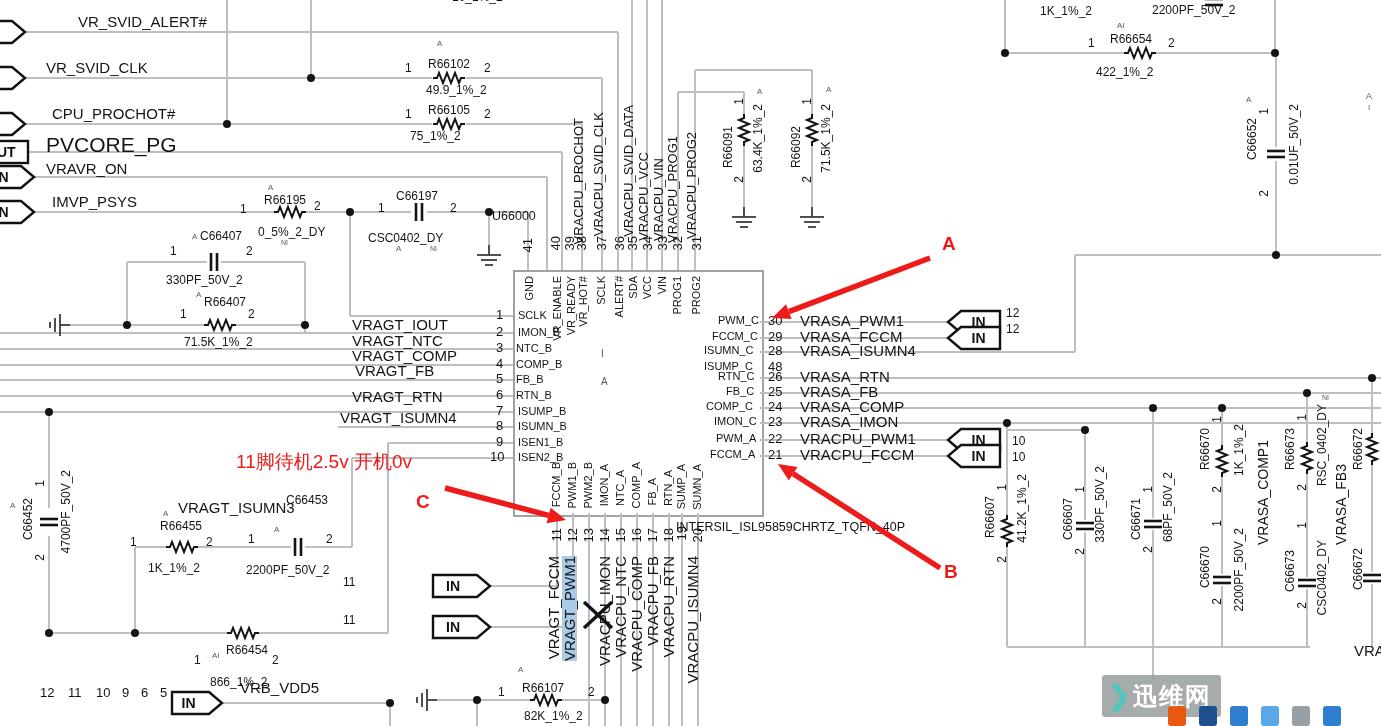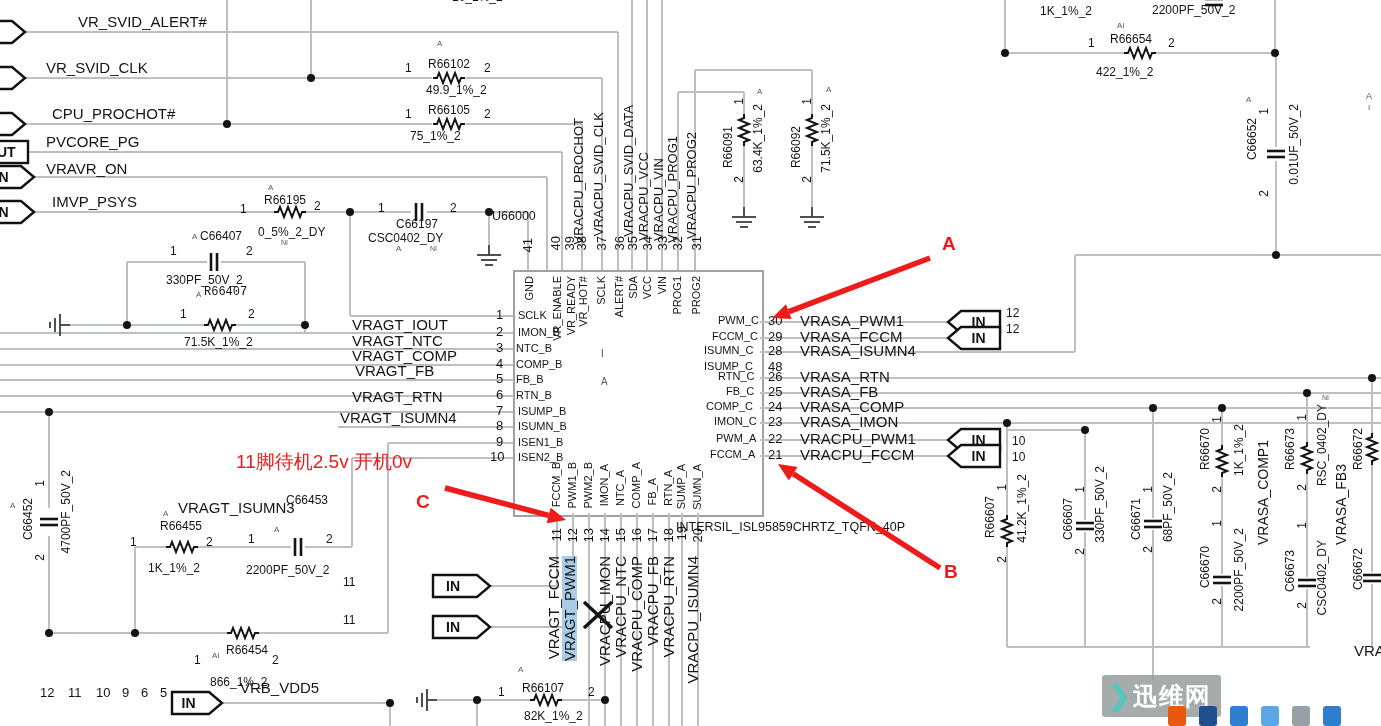--- a/index.html
+++ b/index.html
@@ -262,52 +262,52 @@
     <div class="portlab" style="left: 446px; top: 578px;">IN</div>
     <div class="portlab" style="left: 446px; top: 619px;">IN</div>
     <div class="portlab" style="left: 181.5px; top: 695px;">IN</div>
     <div class="portlab" style="left: 971.5px; top: 314px;">IN</div>
     <div class="portlab" style="left: 971.5px; top: 330px;">IN</div>
     <div class="portlab" style="left: 971.5px; top: 432px;">IN</div>
     <div class="portlab" style="left: 971.5px; top: 448px;">IN</div>
     <div class="lab" style="left: 46px; top: 14px; font-size: 15px; z-index: 3; margin-left: 32px;">VR_SVID_ALERT#</div>
     <div class="lab" style="left: 46px; top: 60px; font-size: 15px; z-index: 3;">VR_SVID_CLK</div>
     <div class="lab" style="left: 52px; top: 106px; font-size: 15px; z-index: 3;">CPU_PROCHOT#</div>
-    <div class="lab" style="left: 46px; top: 134px; font-size: 15px; z-index: 3;">PVCORE_PG</div>
+    <div class="lab" style="left: 46px; top: 134px; font-size: 21px; z-index: 3;">PVCORE_PG</div>
     <div class="lab" style="left: 46px; top: 161px; font-size: 15px; z-index: 3;">VRAVR_ON</div>
     <div class="lab" style="left: 52px; top: 194px; font-size: 15px; z-index: 3;">IMVP_PSYS</div>
     <div class="lab" style="left: 452px; top: -9px; font-size: 12px; z-index: 3;">10_1%_2</div>
     <div class="lab" style="left: 437px; top: 40px; font-size: 8px; z-index: 3; color: rgb(85, 88, 90);">A</div>
     <div class="lab" style="left: 405px; top: 62px; font-size: 12px; z-index: 3;">1</div>
     <div class="lab" style="left: 428px; top: 58px; font-size: 12px; z-index: 3;">R66102</div>
     <div class="lab" style="left: 484px; top: 62px; font-size: 12px; z-index: 3;">2</div>
     <div class="lab" style="left: 426px; top: 84px; font-size: 12px; z-index: 3;">49.9_1%_2</div>
     <div class="lab" style="left: 405px; top: 108px; font-size: 12px; z-index: 3;">1</div>
     <div class="lab" style="left: 428px; top: 104px; font-size: 12px; z-index: 3;">R66105</div>
     <div class="lab" style="left: 484px; top: 108px; font-size: 12px; z-index: 3;">2</div>
     <div class="lab" style="left: 410px; top: 130px; font-size: 12px; z-index: 3;">75_1%_2</div>
     <div class="lab" style="left: 268px; top: 184px; font-size: 8px; z-index: 3; color: rgb(85, 88, 90);">A</div>
     <div class="lab" style="left: 264px; top: 194px; font-size: 12px; z-index: 3;">R66195</div>
     <div class="lab" style="left: 240px; top: 203px; font-size: 12px; z-index: 3;">1</div>
     <div class="lab" style="left: 314px; top: 200px; font-size: 12px; z-index: 3;">2</div>
     <div class="lab" style="left: 258px; top: 226px; font-size: 12px; z-index: 3;">0_5%_2_DY</div>
     <div class="lab" style="left: 281px; top: 239px; font-size: 7px; z-index: 3; color: rgb(85, 88, 90);">NI</div>
-    <div class="lab" style="left: 396px; top: 190px; font-size: 12px; z-index: 3; margin-top: 28px;">C66197</div>
+    <div class="lab" style="left: 396px; top: 190px; font-size: 12px; z-index: 3;">C66197</div>
     <div class="lab" style="left: 378px; top: 202px; font-size: 12px; z-index: 3;">1</div>
     <div class="lab" style="left: 450px; top: 202px; font-size: 12px; z-index: 3;">2</div>
     <div class="lab" style="left: 368px; top: 232px; font-size: 12px; z-index: 3;">CSC0402_DY</div>
     <div class="lab" style="left: 396px; top: 245px; font-size: 8px; z-index: 3; color: rgb(85, 88, 90);">A</div>
     <div class="lab" style="left: 430px; top: 245px; font-size: 7px; z-index: 3; color: rgb(85, 88, 90);">NI</div>
     <div class="lab" style="left: 492px; top: 210px; font-size: 12.5px; z-index: 3;">U66000</div>
     <div class="lab" style="left: 192px; top: 233px; font-size: 8px; z-index: 3; color: rgb(85, 88, 90);">A</div>
     <div class="lab" style="left: 200px; top: 230px; font-size: 12px; z-index: 3;">C66407</div>
     <div class="lab" style="left: 170px; top: 245px; font-size: 12px; z-index: 3;">1</div>
     <div class="lab" style="left: 246px; top: 245px; font-size: 12px; z-index: 3;">2</div>
     <div class="lab" style="left: 166px; top: 274px; font-size: 12px; z-index: 3;">330PF_50V_2</div>
-    <div class="lab" style="left: 204px; top: 286px; font-size: 12px; z-index: 3; font-family: Liberation Mono, monospace;">R66407</div>
+    <div class="lab" style="left: 204px; top: 296px; font-size: 12px; z-index: 3;">R66407</div>
     <div class="lab" style="left: 196px; top: 291px; font-size: 8px; z-index: 3; color: rgb(85, 88, 90);">A</div>
     <div class="lab" style="left: 180px; top: 308px; font-size: 12px; z-index: 3;">1</div>
     <div class="lab" style="left: 248px; top: 308px; font-size: 12px; z-index: 3;">2</div>
     <div class="lab" style="left: 184px; top: 336px; font-size: 12px; z-index: 3;">71.5K_1%_2</div>
     <div class="lab" style="left: 352px; top: 317px; font-size: 15px; z-index: 3;">VRAGT_IOUT</div>
     <div class="lab" style="left: 352px; top: 333px; font-size: 15px; z-index: 3;">VRAGT_NTC</div>
     <div class="lab" style="left: 352px; top: 348px; font-size: 15px; z-index: 3;">VRAGT_COMP</div>
     <div class="lab" style="left: 355px; top: 363px; font-size: 15px; z-index: 3;">VRAGT_FB</div>
     <div class="lab" style="left: 352px; top: 389px; font-size: 15px; z-index: 3;">VRAGT_RTN</div>
     <div class="lab" style="left: 340px; top: 410px; font-size: 15px; z-index: 3;">VRAGT_ISUMN4</div>

